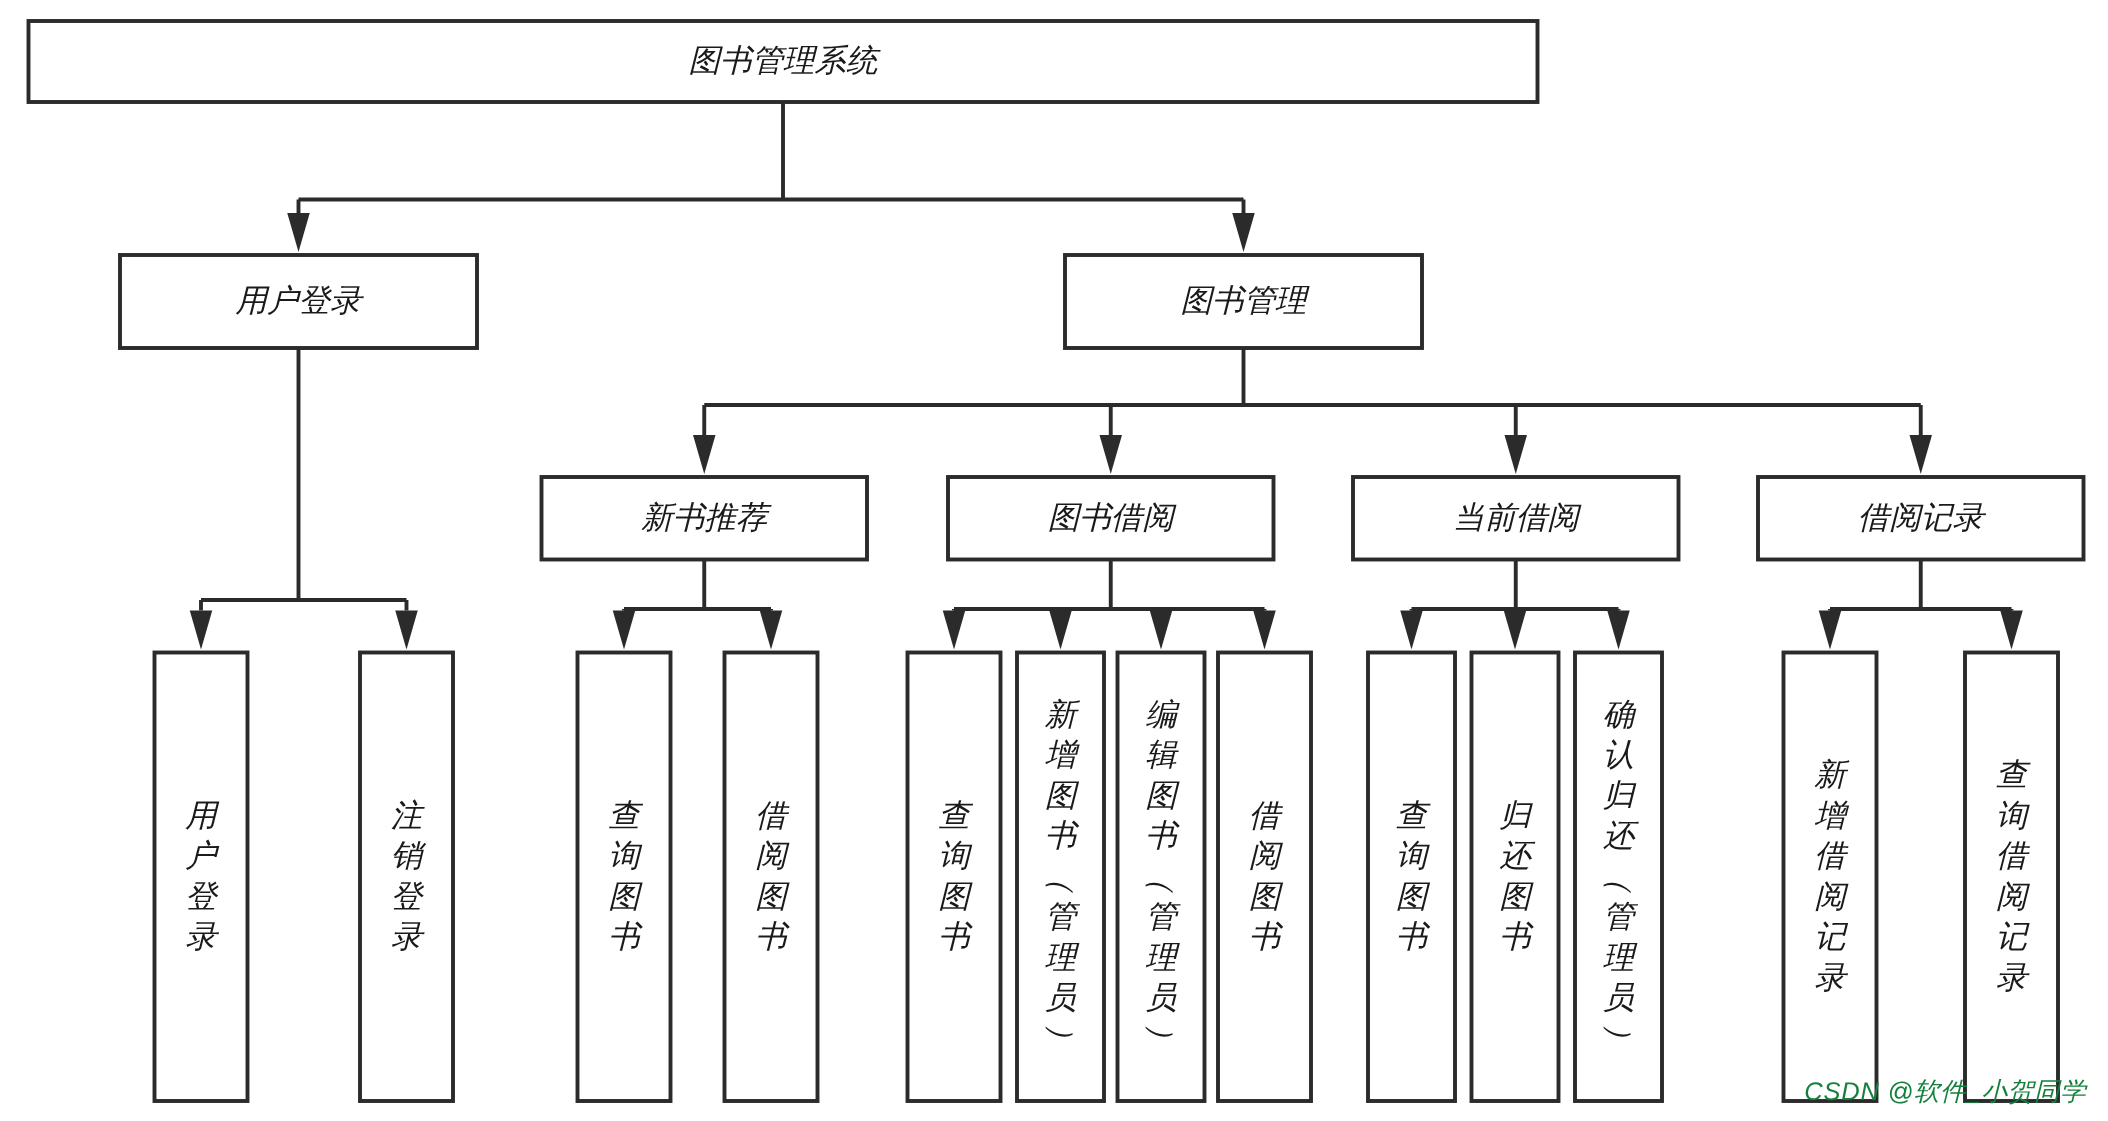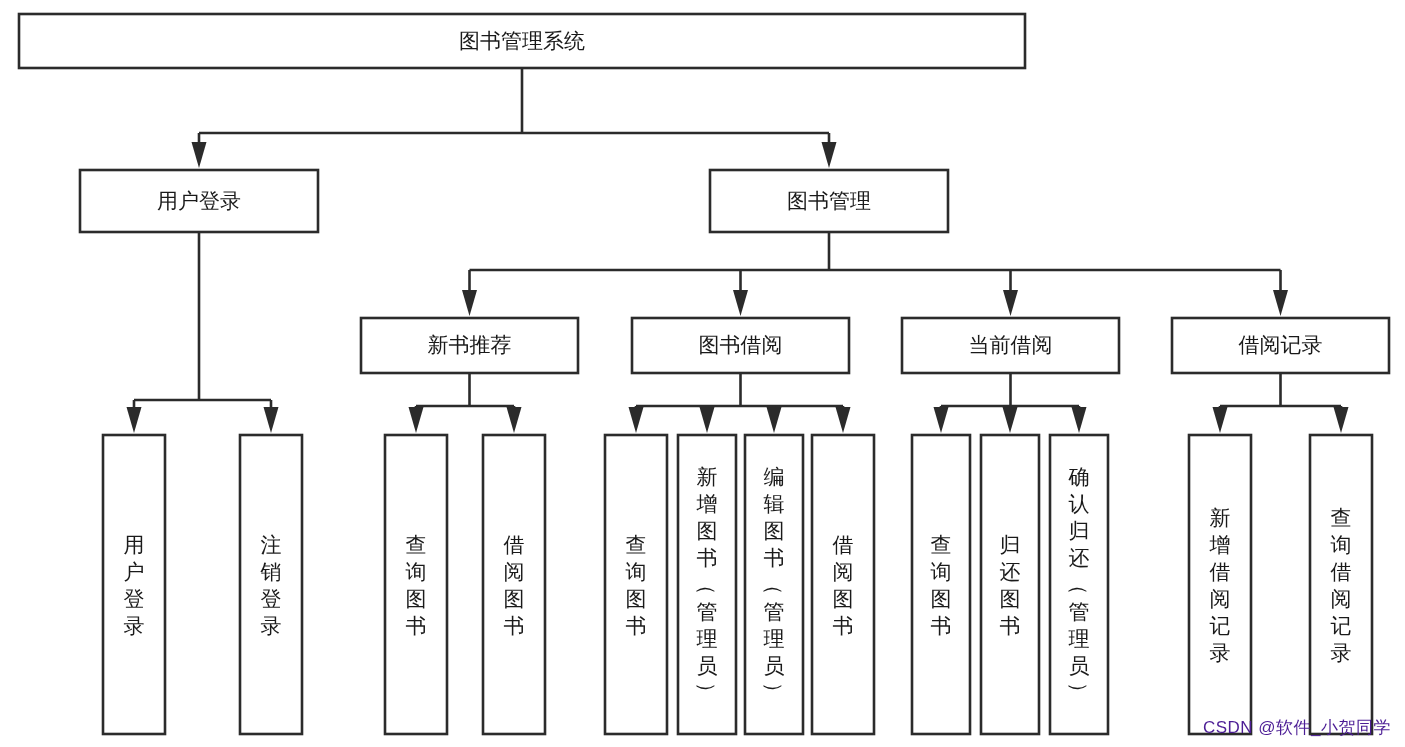--- a/index.html
+++ b/index.html
@@ -10,20 +10,21 @@
   }
   body {
     font-family: "Liberation Sans", "DejaVu Sans", sans-serif;
   }
   #canvas {
     position: relative;
     width: 1405px;
     height: 747px;
     background: #ffffff;
     overflow: hidden;
+    font-style: italic;
   }
   #diagram-svg {
     position: absolute;
     left: 0;
     top: 0;
     width: 1405px;
     height: 747px;
   }
   .node-box {
     fill: #ffffff;
@@ -52,21 +53,21 @@
     font-family: "Liberation Sans", "DejaVu Sans", sans-serif;
     font-size: 21px;
     text-anchor: middle;
   }
   .watermark {
     position: absolute;
     right: 14px;
     bottom: 8px;
     font-family: "Liberation Sans", "DejaVu Sans", sans-serif;
     font-size: 17px;
-    color: #4c1d95;
+    color: #15803d;
     letter-spacing: 0.5px;
     white-space: nowrap;
     user-select: none;
   }
 </style>
 </head>
 <body>
 
 <div id="canvas">
   <svg id="diagram-svg" viewBox="0 0 1405 747" xmlns="http://www.w3.org/2000/svg">

